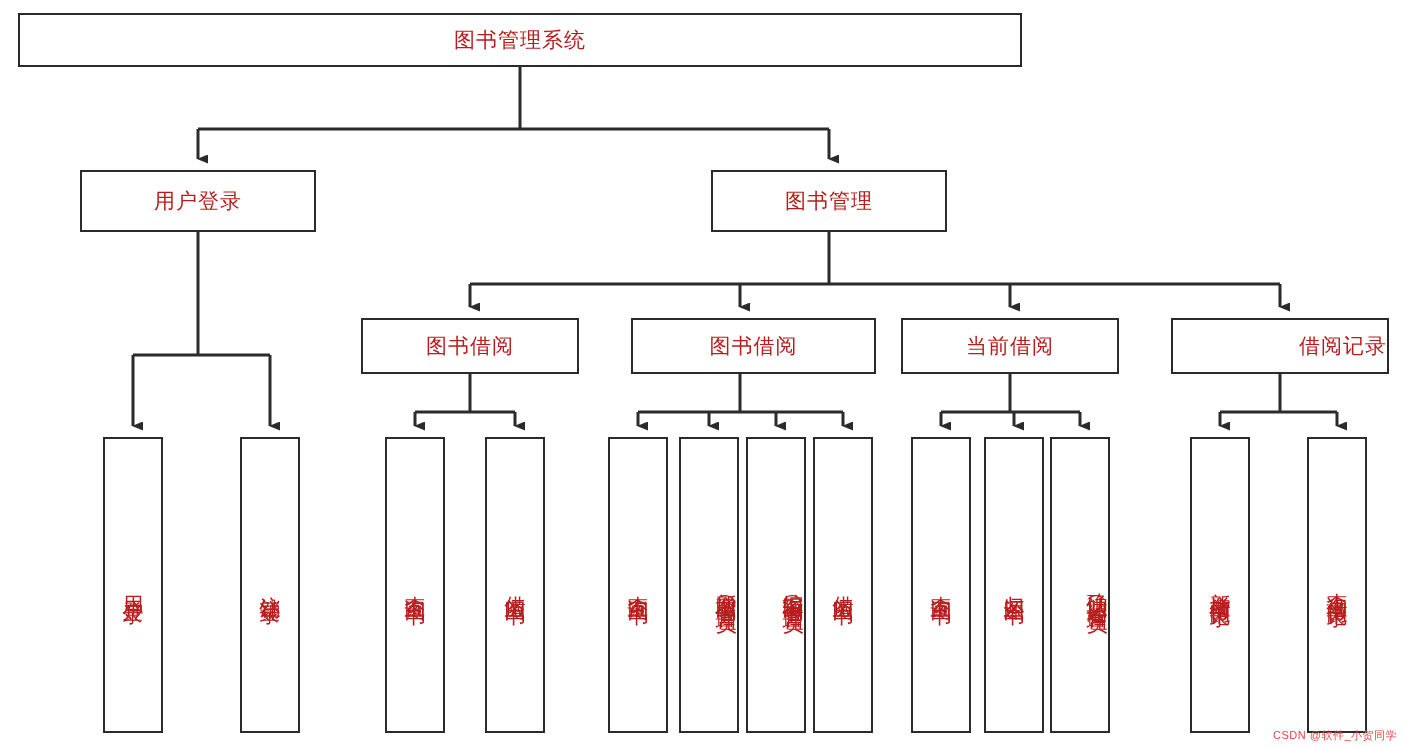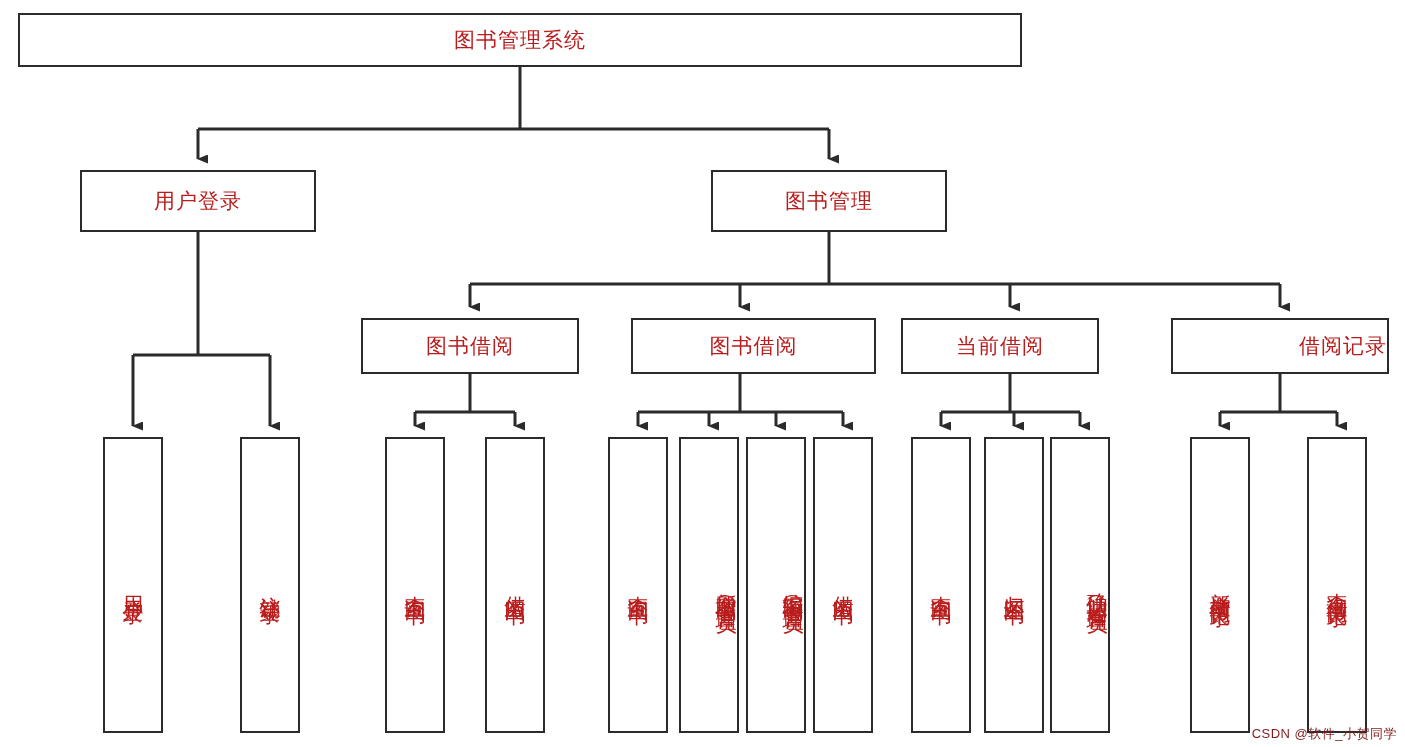--- a/index.html
+++ b/index.html
@@ -54,22 +54,22 @@
   }
   .node-label {
     display: block;
     white-space: nowrap;
     line-height: 1.05;
   }
   #watermark {
     position: absolute;
     right: 8px;
     bottom: 4px;
-    font-size: 13px;
-    color: #7f1d1d;
+    font-size: 11px;
+    color: #ef4444;
     letter-spacing: 0.5px;
     white-space: nowrap;
   }
 </style>
 </head>
 <body>
 
 <div id="canvas">
 
   <svg id="edges" viewBox="0 0 1405 747" xmlns="http://www.w3.org/2000/svg">
@@ -124,21 +124,21 @@
       </div>
       <div class="node horiz" style="left: 711px; top: 170px; width: 236px; height: 62px;">
         <span class="node-label">图书管理</span>
       </div>
       <div class="node horiz" style="left: 361px; top: 318px; width: 218px; height: 56px;">
         <span class="node-label">图书借阅</span>
       </div>
       <div class="node horiz" style="left: 631px; top: 318px; width: 245px; height: 56px;">
         <span class="node-label">图书借阅</span>
       </div>
-      <div class="node horiz" style="left: 901px; top: 318px; width: 198px; height: 56px;">
+      <div class="node horiz" style="left: 901px; top: 318px; width: 218px; height: 56px;">
         <span class="node-label">当前借阅</span>
       </div>
       <div class="node horiz" style="left: 1171px; top: 318px; width: 218px; height: 56px; justify-content: flex-end;">
         <span class="node-label">借阅记录</span>
       </div>
       <div class="node vert mid" style="left: 103px; top: 437px; width: 60px; height: 296px;">
         <span class="node-label">用户登录</span>
       </div>
       <div class="node vert mid" style="left: 240px; top: 437px; width: 60px; height: 296px;">
         <span class="node-label">注销登录</span>

